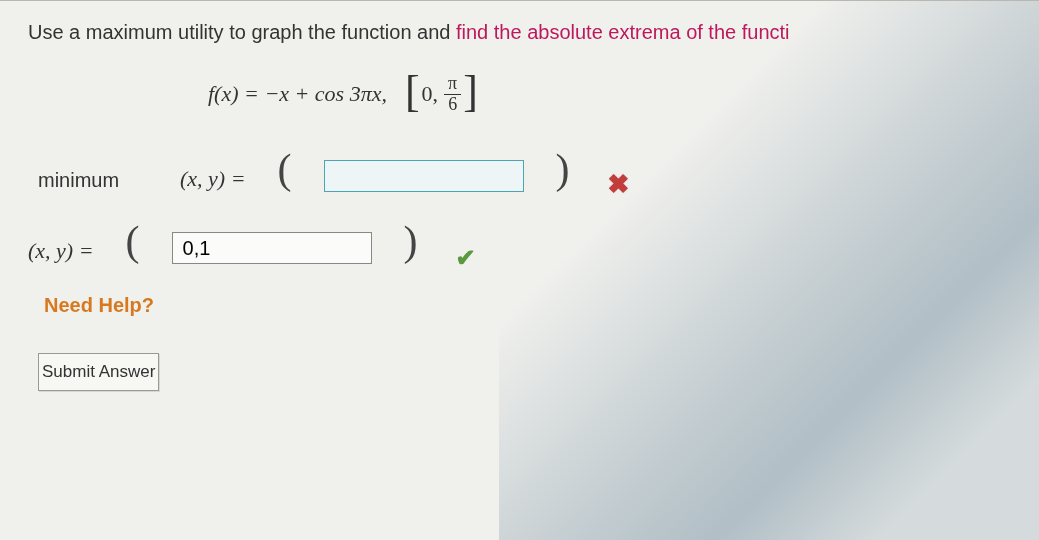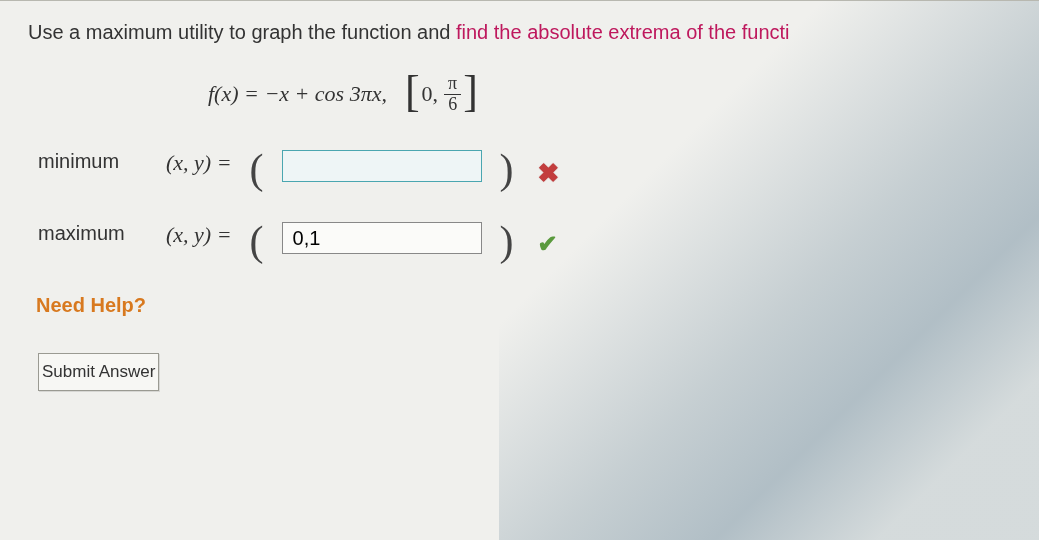--- a/index.html
+++ b/index.html
@@ -61,22 +61,22 @@
     display: inline-flex;
     align-items: center;
     gap: 6px;
     padding: 0 2px;
   }
   .frac { display: inline-flex; flex-direction: column; align-items: center; font-size: 18px; line-height: 1.1; }
   .frac .num { border-bottom: 1.5px solid #333; padding: 0 4px; }
   .frac .den { padding: 0 4px; }
   .answer-row {
     display: flex;
-    align-items: flex-start;
-    gap: 18px;
+    align-items: flex-end;
+    gap: 32px;
     margin-bottom: 30px;
     font-size: 20px;
   }
   .row-label { width: 110px; margin-left: 10px; }
   .xy {
     font-family: "Times New Roman", Times, serif;
     font-style: italic;
     font-size: 22px;
   }
   .paren {
@@ -114,21 +114,21 @@
   .check {
     color: #5a9a3d;
     font-size: 24px;
     font-weight: 900;
   }
   .help-row {
     display: flex;
     align-items: center;
     gap: 16px;
     margin-top: 30px;
-    margin-left: 8px;
+    margin-left: 16px;
   }
   .need-help {
     color: #d8791f;
     font-weight: 700;
     font-size: 20px;
   }
   .read-it {
     border: 1px solid #b89a4a;
     background: linear-gradient(#f4e7bb, #e6d48e);
     font-size: 15px;
@@ -177,21 +177,20 @@
   <div class="answer-row">
     <span class="row-label">minimum</span>
     <span class="xy">(x, y)  =</span>
     <span class="paren">(</span>
     <input class="answer-input active-wrong" value="" style="">
     <span class="paren">)</span>
     <span class="status-icon cross">✖</span>
   </div>
 
   <div class="answer-row">
-    <span class="row-label">maximum</span>
     <span class="xy">(x, y)  =</span>
     <span class="paren">(</span>
     <input class="answer-input" value="0,1" style="">
     <span class="paren">)</span>
     <span class="status-icon check">✔</span>
   </div>
 
   <div class="help-row">
     <span class="need-help">Need Help?</span>
   </div>

